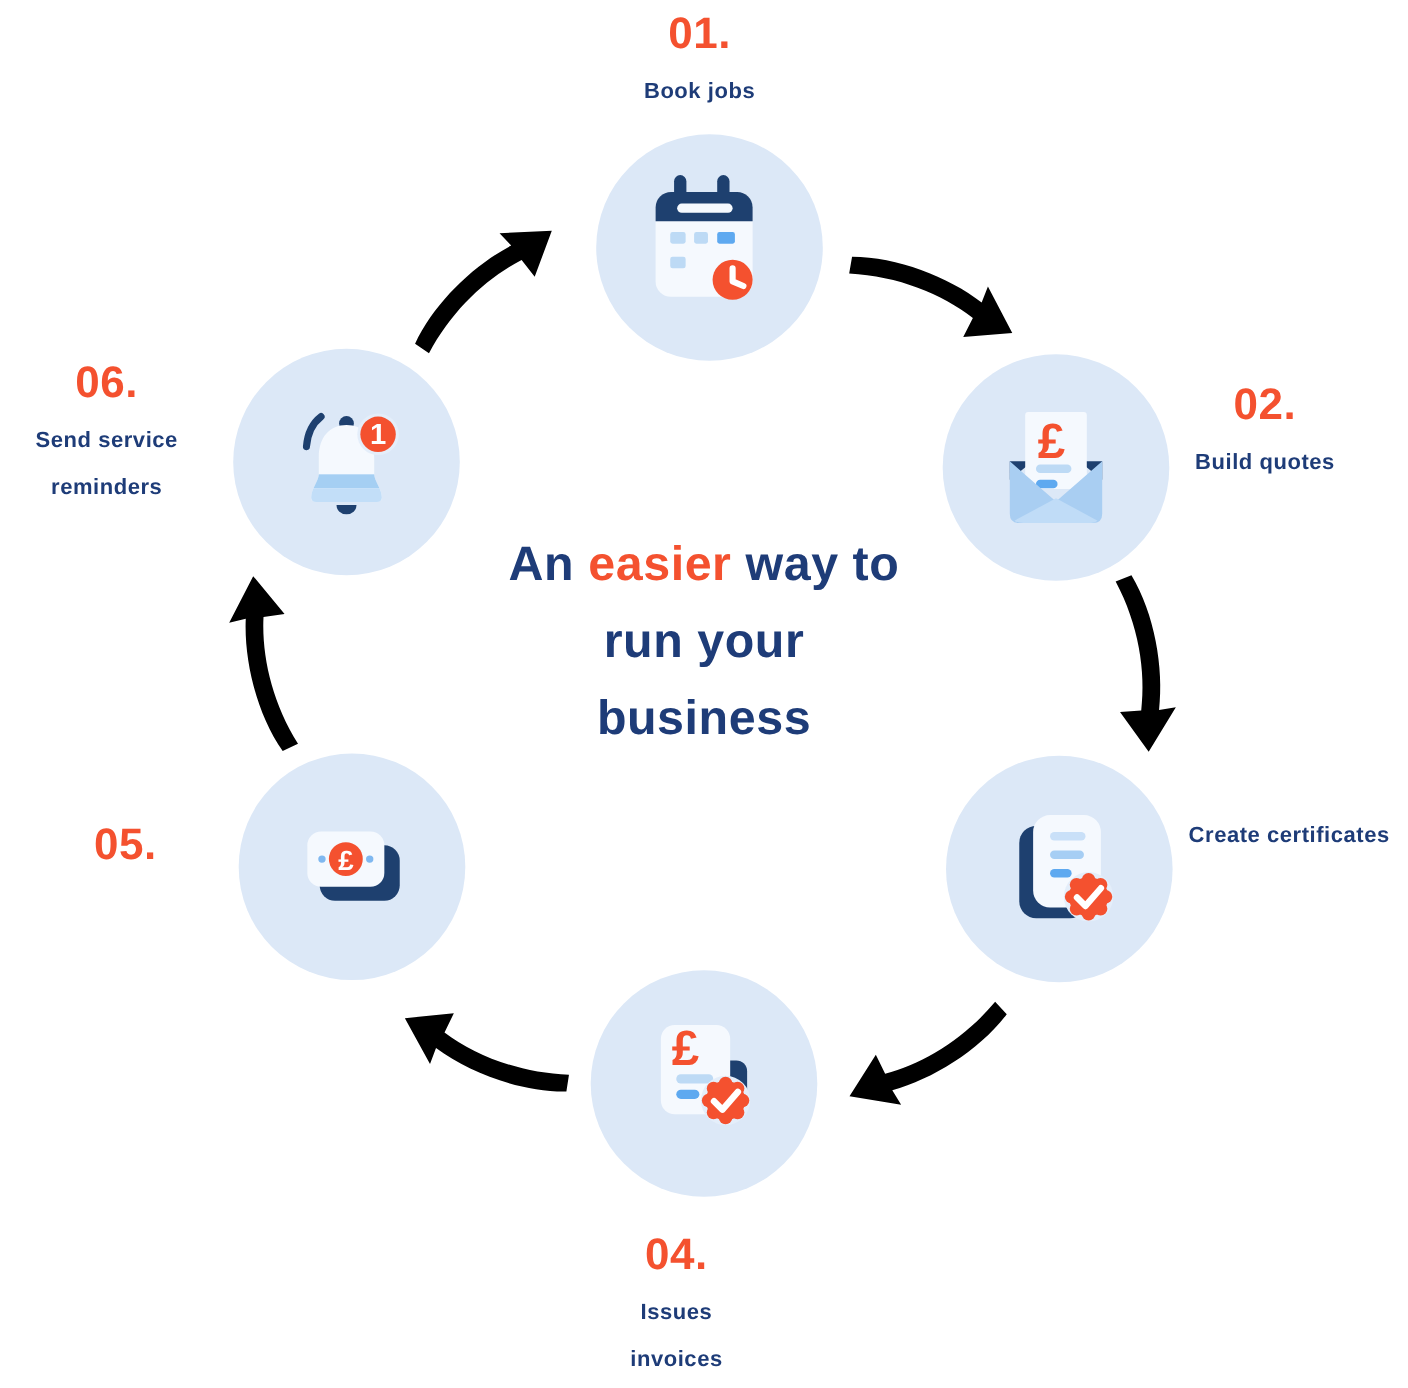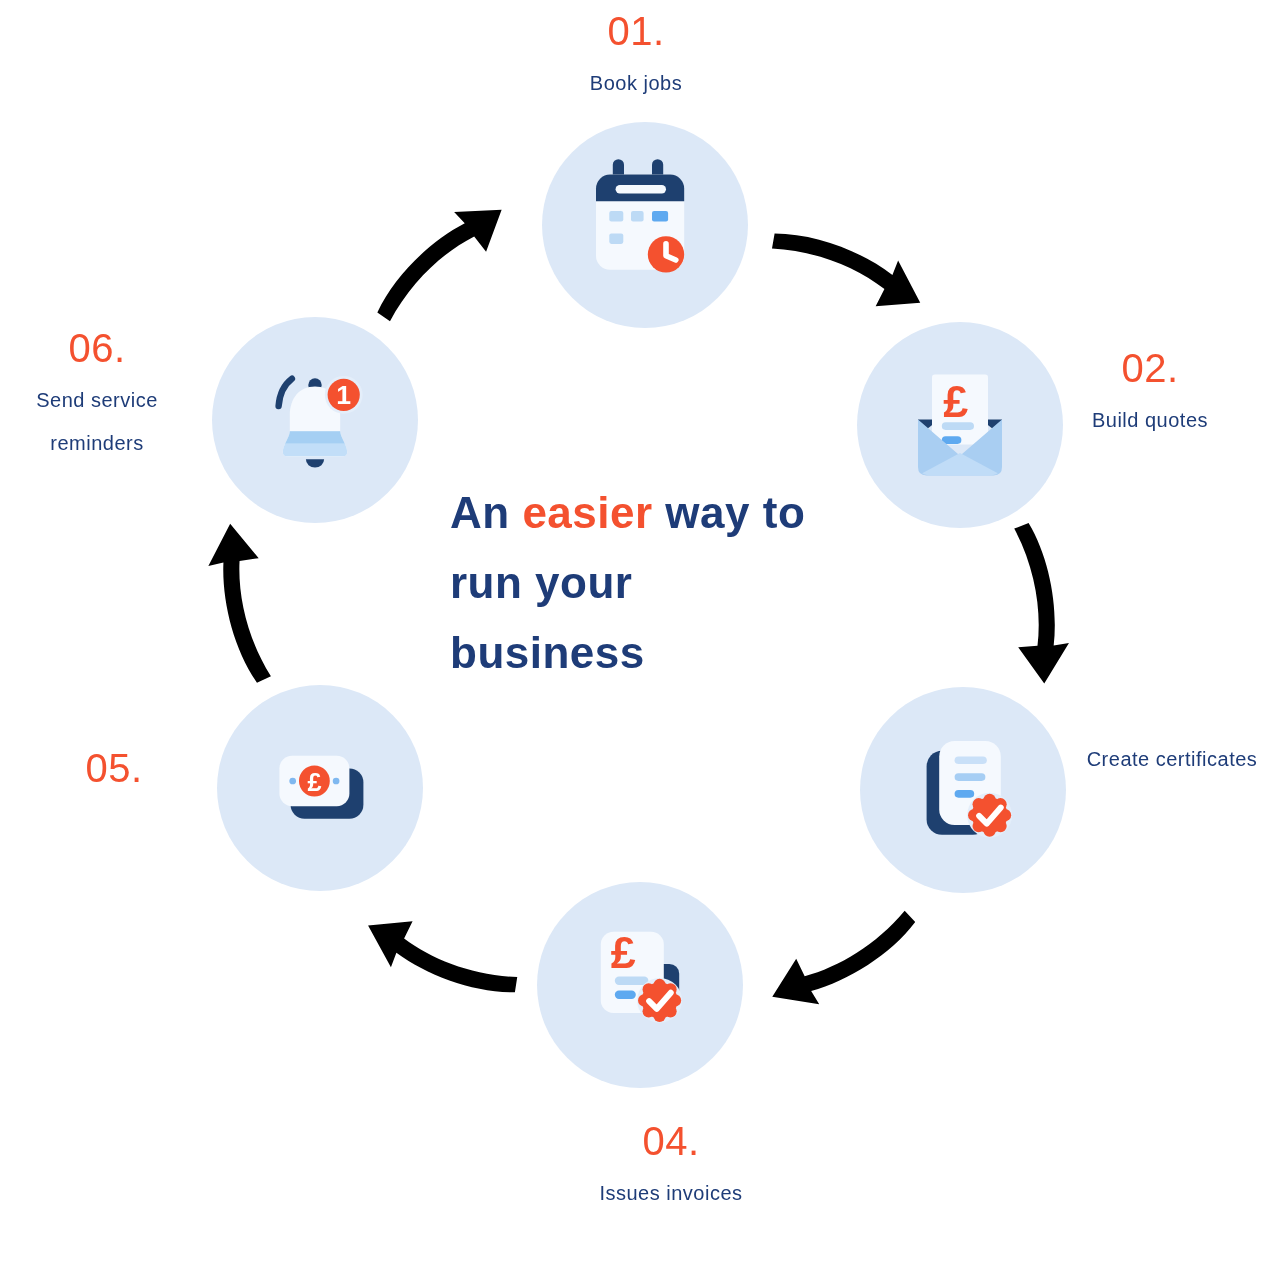--- a/index.html
+++ b/index.html
@@ -7,24 +7,24 @@
     --circle-bg:#DCE8F7; --paper:#F5F9FE; --blue-light:#BDDAF5; --blue-bright:#5EA9F0;
     --blue-mid:#A6CEF4; --envelope:#A9CEF2; --envelope-fold:#C0DCF7;
     --bell-band:#A5CFF3; --bell-skirt:#C2DEF8; --halo:#E4EEFA; --dot:#7FB8F0;
   }
   *{margin:0;padding:0;box-sizing:border-box;}
   body{font-family:"Liberation Sans",sans-serif;background:#ffffff;}
   .stage{position:relative;width:1280px;height:1262px;background:#fff;overflow:hidden;}
   .circle{position:absolute;width:206px;height:206px;border-radius:50%;
     background:var(--circle-bg);display:flex;align-items:center;justify-content:center;}
   .circle svg{width:140px;height:140px;}
-  .steptext{position:absolute;text-align:center;font-weight:400;letter-spacing:.5px;}
+  .steptext{position:absolute;text-align:center;font-weight:700;letter-spacing:.5px;}
   .num{color:var(--orange);font-size:40px;line-height:46px;}
   .lbl{color:var(--navy-text);font-size:20px;line-height:43px;margin-top:8px;}
-  .heading{position:absolute;left:450px;top:478px;width:380px;text-align:left;
+  .heading{position:absolute;left:450px;top:478px;width:380px;text-align:center;
     font-weight:700;font-size:44px;line-height:70px;color:var(--navy-text);letter-spacing:.5px;}
   .heading .hl{color:var(--orange);}
   .arrow{position:absolute;width:172px;height:75px;}
   .f-orange{fill:var(--orange);} .f-navy{fill:var(--icon-navy);} .f-paper{fill:var(--paper);}
   .f-bl{fill:var(--blue-light);} .f-bb{fill:var(--blue-bright);} .f-bm{fill:var(--blue-mid);}
   .f-env{fill:var(--envelope);} .f-fold{fill:var(--envelope-fold);}
   .f-band{fill:var(--bell-band);} .f-skirt{fill:var(--bell-skirt);}
   .f-halo{fill:var(--halo);} .f-dot{fill:var(--dot);} .f-white{fill:#fff;}
   .txt{font-family:"Liberation Sans",sans-serif;font-weight:700;}
 </style>
@@ -104,21 +104,21 @@
     <svg viewBox="0 0 100 100">
       <rect class="f-navy" x="24" y="22" width="44" height="60" rx="11"></rect>
       <rect class="f-paper" x="33" y="15" width="44" height="60" rx="11"></rect>
       <rect class="f-bl" x="44" y="26" width="23" height="5.5" rx="2.75" style="fill:#C9E0F8"></rect>
       <rect class="f-bm" x="44" y="38" width="22" height="5.5" rx="2.75"></rect>
       <rect class="f-bb" x="44" y="50" width="14" height="5.5" rx="2.75"></rect>
       <use href="#rosette" transform="translate(69,68)"></use>
     </svg>
   </div>
 
-  <div class="steptext" style="left:596px;top:1118px;width:150px;">
+  <div class="steptext" style="left:540px;top:1118px;width:150px;">
     <div class="num">04.</div>
     <div class="lbl">Issues invoices</div>
   </div>
   <div class="circle" style="left:537px;top:882px;">
     <svg viewBox="0 0 100 100">
       <rect class="f-navy" x="58" y="35" width="20" height="32" rx="7"></rect>
       <rect class="f-paper" x="22" y="12" width="45" height="58" rx="9"></rect>
       <text class="txt f-orange" x="38" y="38" font-size="32" text-anchor="middle">£</text>
       <rect class="f-bl" x="32" y="44" width="24" height="6" rx="3"></rect>
       <rect class="f-bb" x="32" y="54" width="15" height="6" rx="3"></rect>

